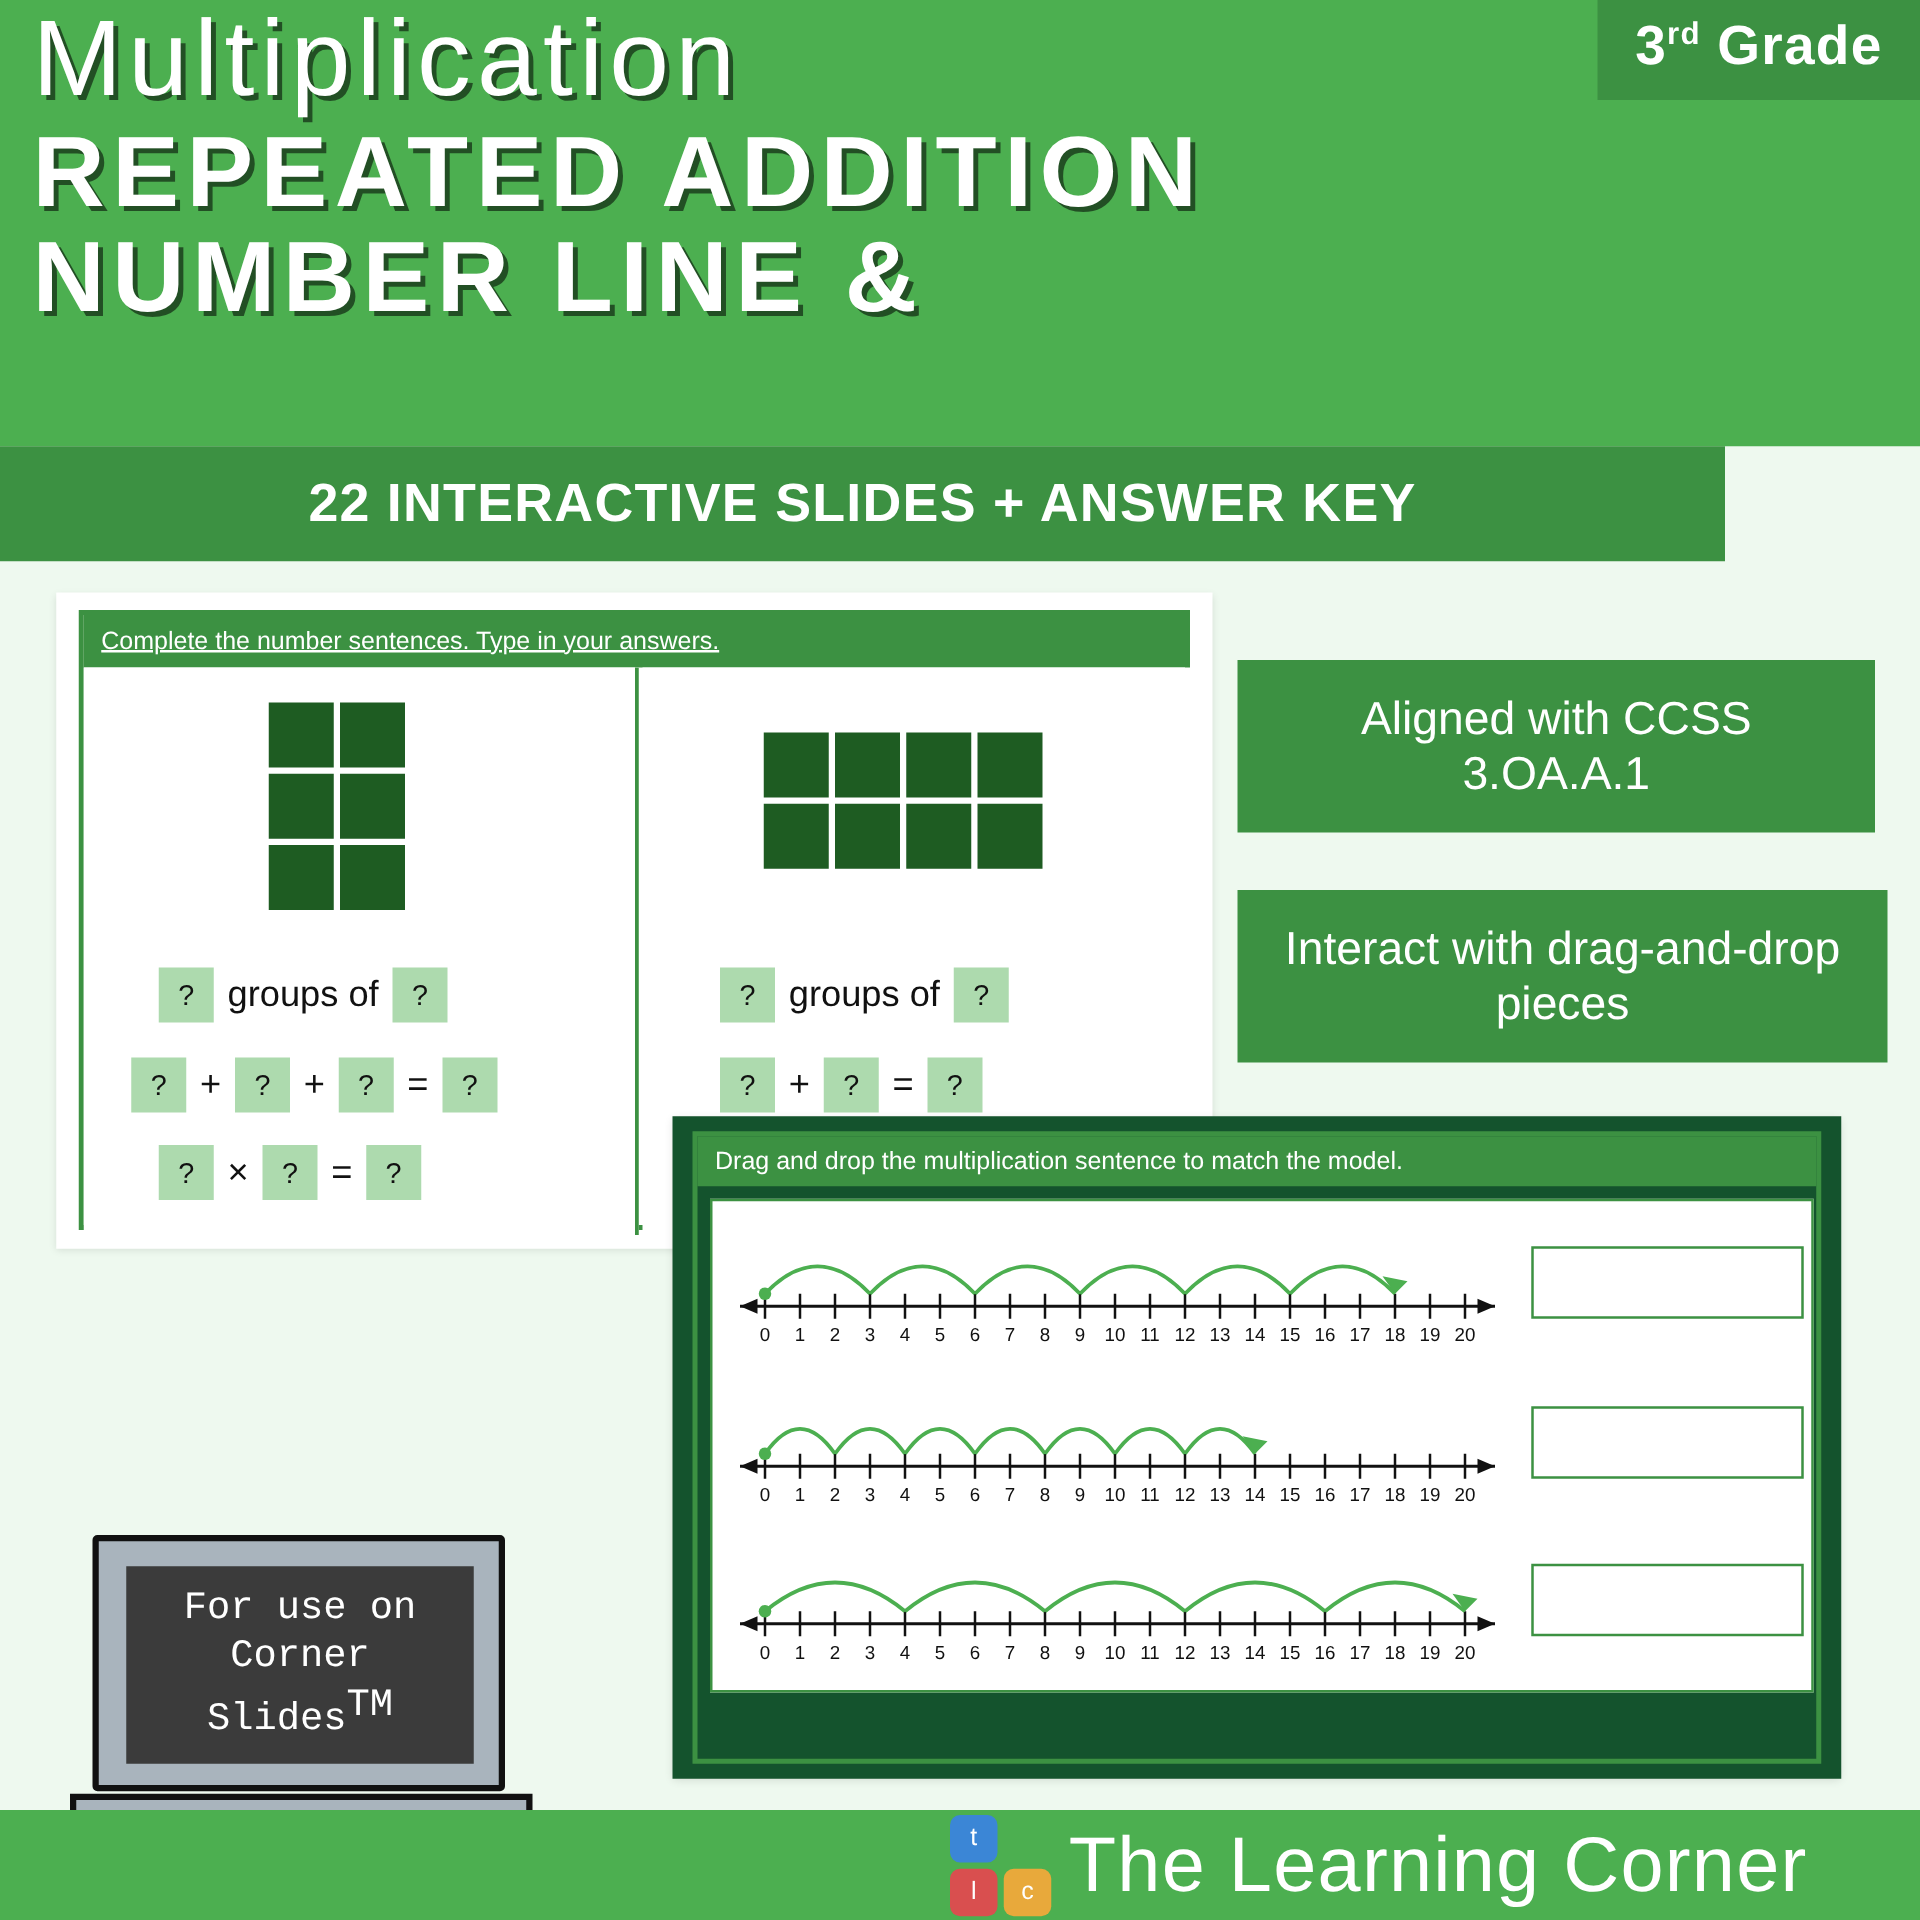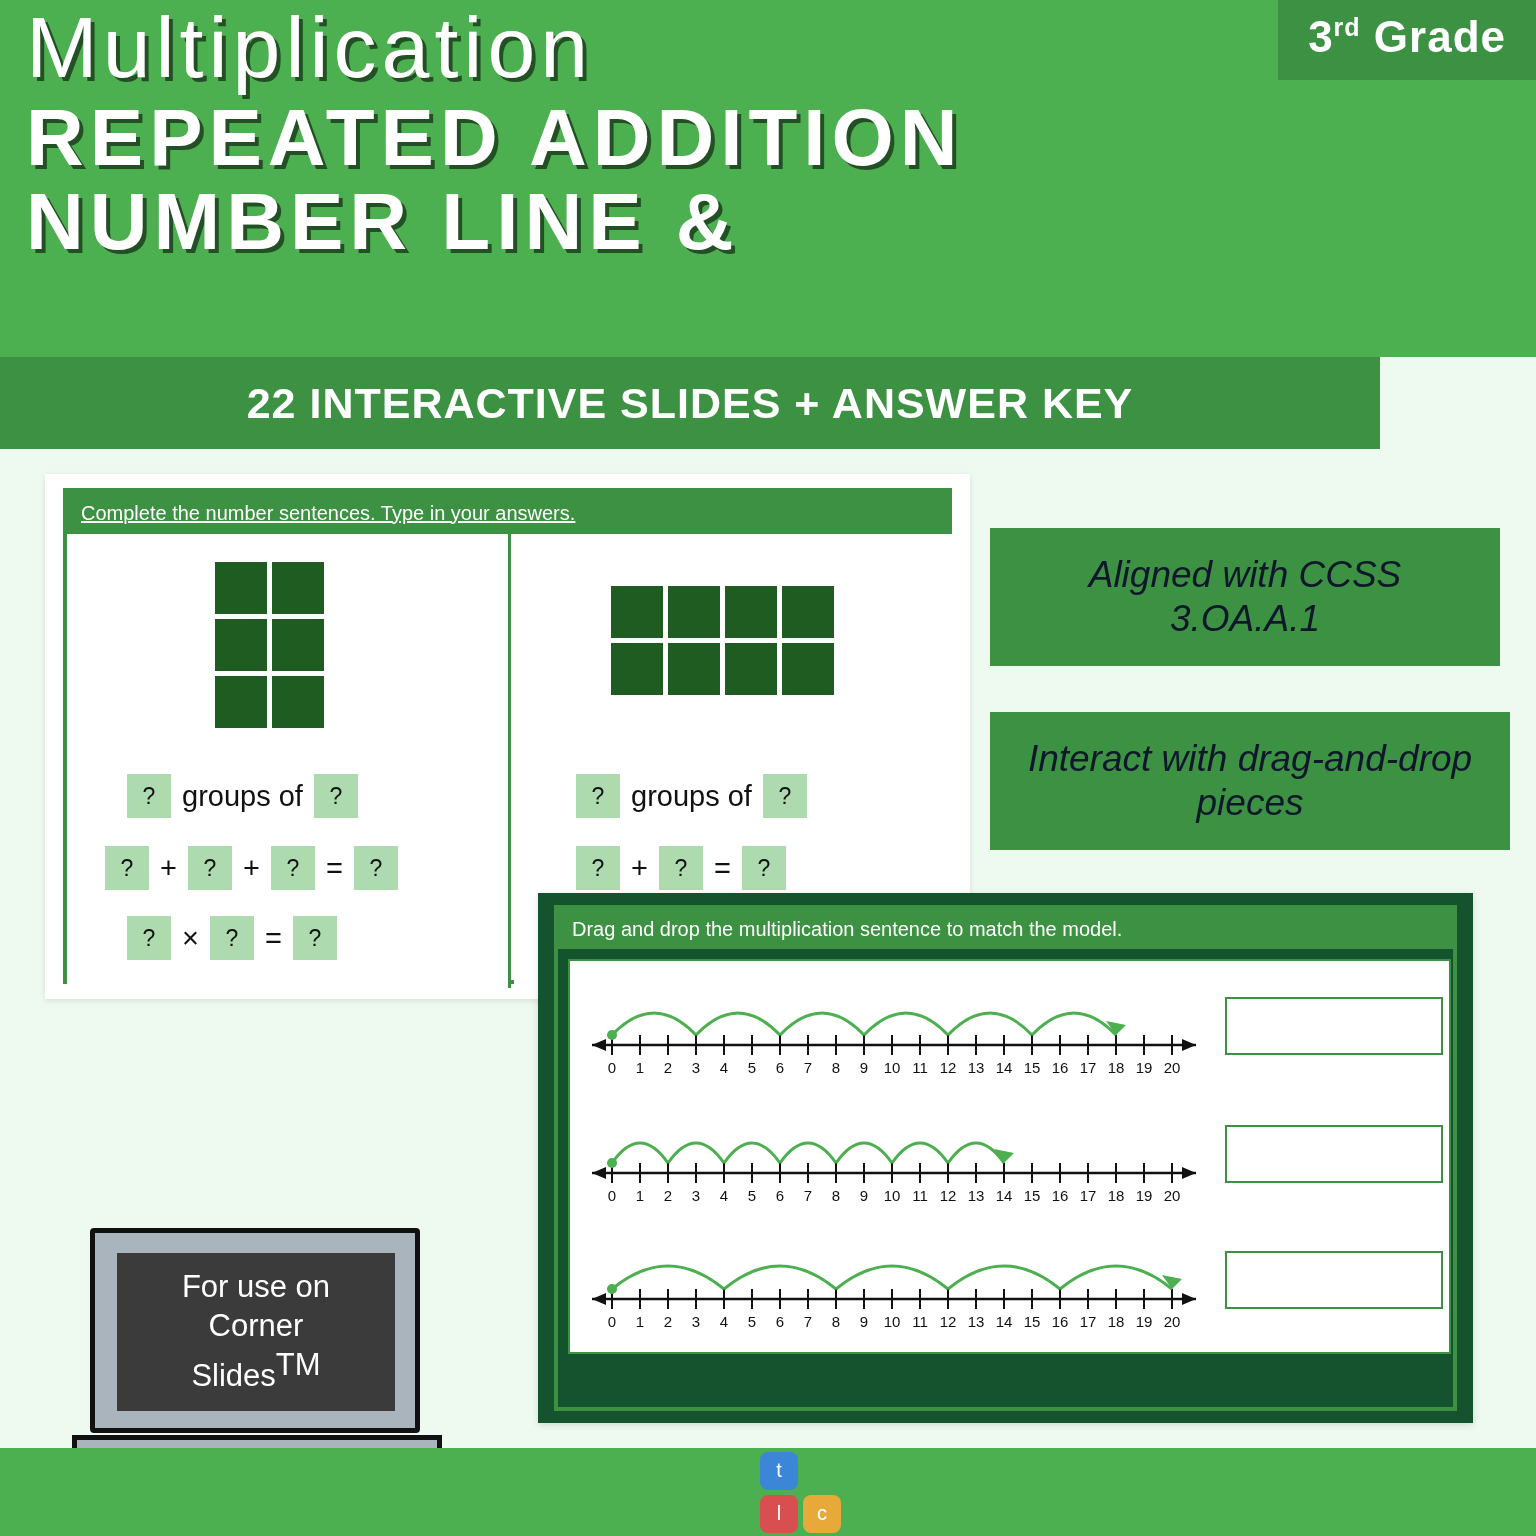--- a/index.html
+++ b/index.html
@@ -86,23 +86,23 @@
   }
   .box {
     width: 44px; height: 44px; background: #addaae;
     display: flex; align-items: center; justify-content: center;
     font-size: 23px; color: #111;
   }
   .lbl { font-size: 29px; color: #111; }
 
   
   .callout {
-    position: absolute; background: #3c9142; color: #0f172a;
+    position: absolute; background: #3c9142; color: #ffffff;
     display: flex; align-items: center; justify-content: center;
-    text-align: center; padding: 4px 20px; font-style: italic;
+    text-align: center; padding: 4px 20px;
   }
   .callout span { font-size: 37px; line-height: 1.2; font-weight: 400; }
   .callout1 { left: 990px; top: 528px; width: 510px; height: 138px; }
   .callout2 { left: 990px; top: 712px; width: 520px; height: 138px; }
 
   
   .slide2 {
     position: absolute; left: 538px; top: 893px; width: 935px; height: 530px;
     background: #14532d;
     box-shadow: 0 2px 7px rgba(0,0,0,0.12);
@@ -132,21 +132,21 @@
     position: absolute; left: 10px; top: 452px; width: 903px; height: 66px;
     border: 3px solid #3c9142; background: #fff;
     display: flex; align-items: center; justify-content: space-evenly;
   }
   .chip {
     background: #addaae; color: #111; font-size: 28px;
     padding: 10px 28px;
   }
 
   
-  .laptop { position: absolute; left: 72px; top: 1228px; width: 370px; height: 275px; }
+  .laptop { position: absolute; left: 56px; top: 1228px; width: 370px; height: 275px; font-family: Liberation Mono, monospace; }
   .laptop-screen {
     position: absolute; left: 18px; top: 0; width: 330px; height: 205px;
     background: #a9b4bd; border: 5px solid #111; border-radius: 4px;
   }
   .laptop-inner {
     position: absolute; left: 22px; top: 20px; width: 278px; height: 158px;
     background: #3b3b3b;
     display: flex; flex-direction: column; align-items: center; justify-content: center;
   }
   .laptop-inner span { color: #fff; font-size: 31px; line-height: 1.25; text-align: center; }
@@ -491,13 +491,14 @@
 </div>
 
 <div class="footer"></div>
 <div class="brand">
   <div class="dots">
     <div class="dot t">t</div>
     <div class="dot blank"></div>
     <div class="dot l">l</div>
     <div class="dot c">c</div>
   </div>
+  <div class="brand-text">The Learning Corner</div>
 </div>
 
 </body></html>

